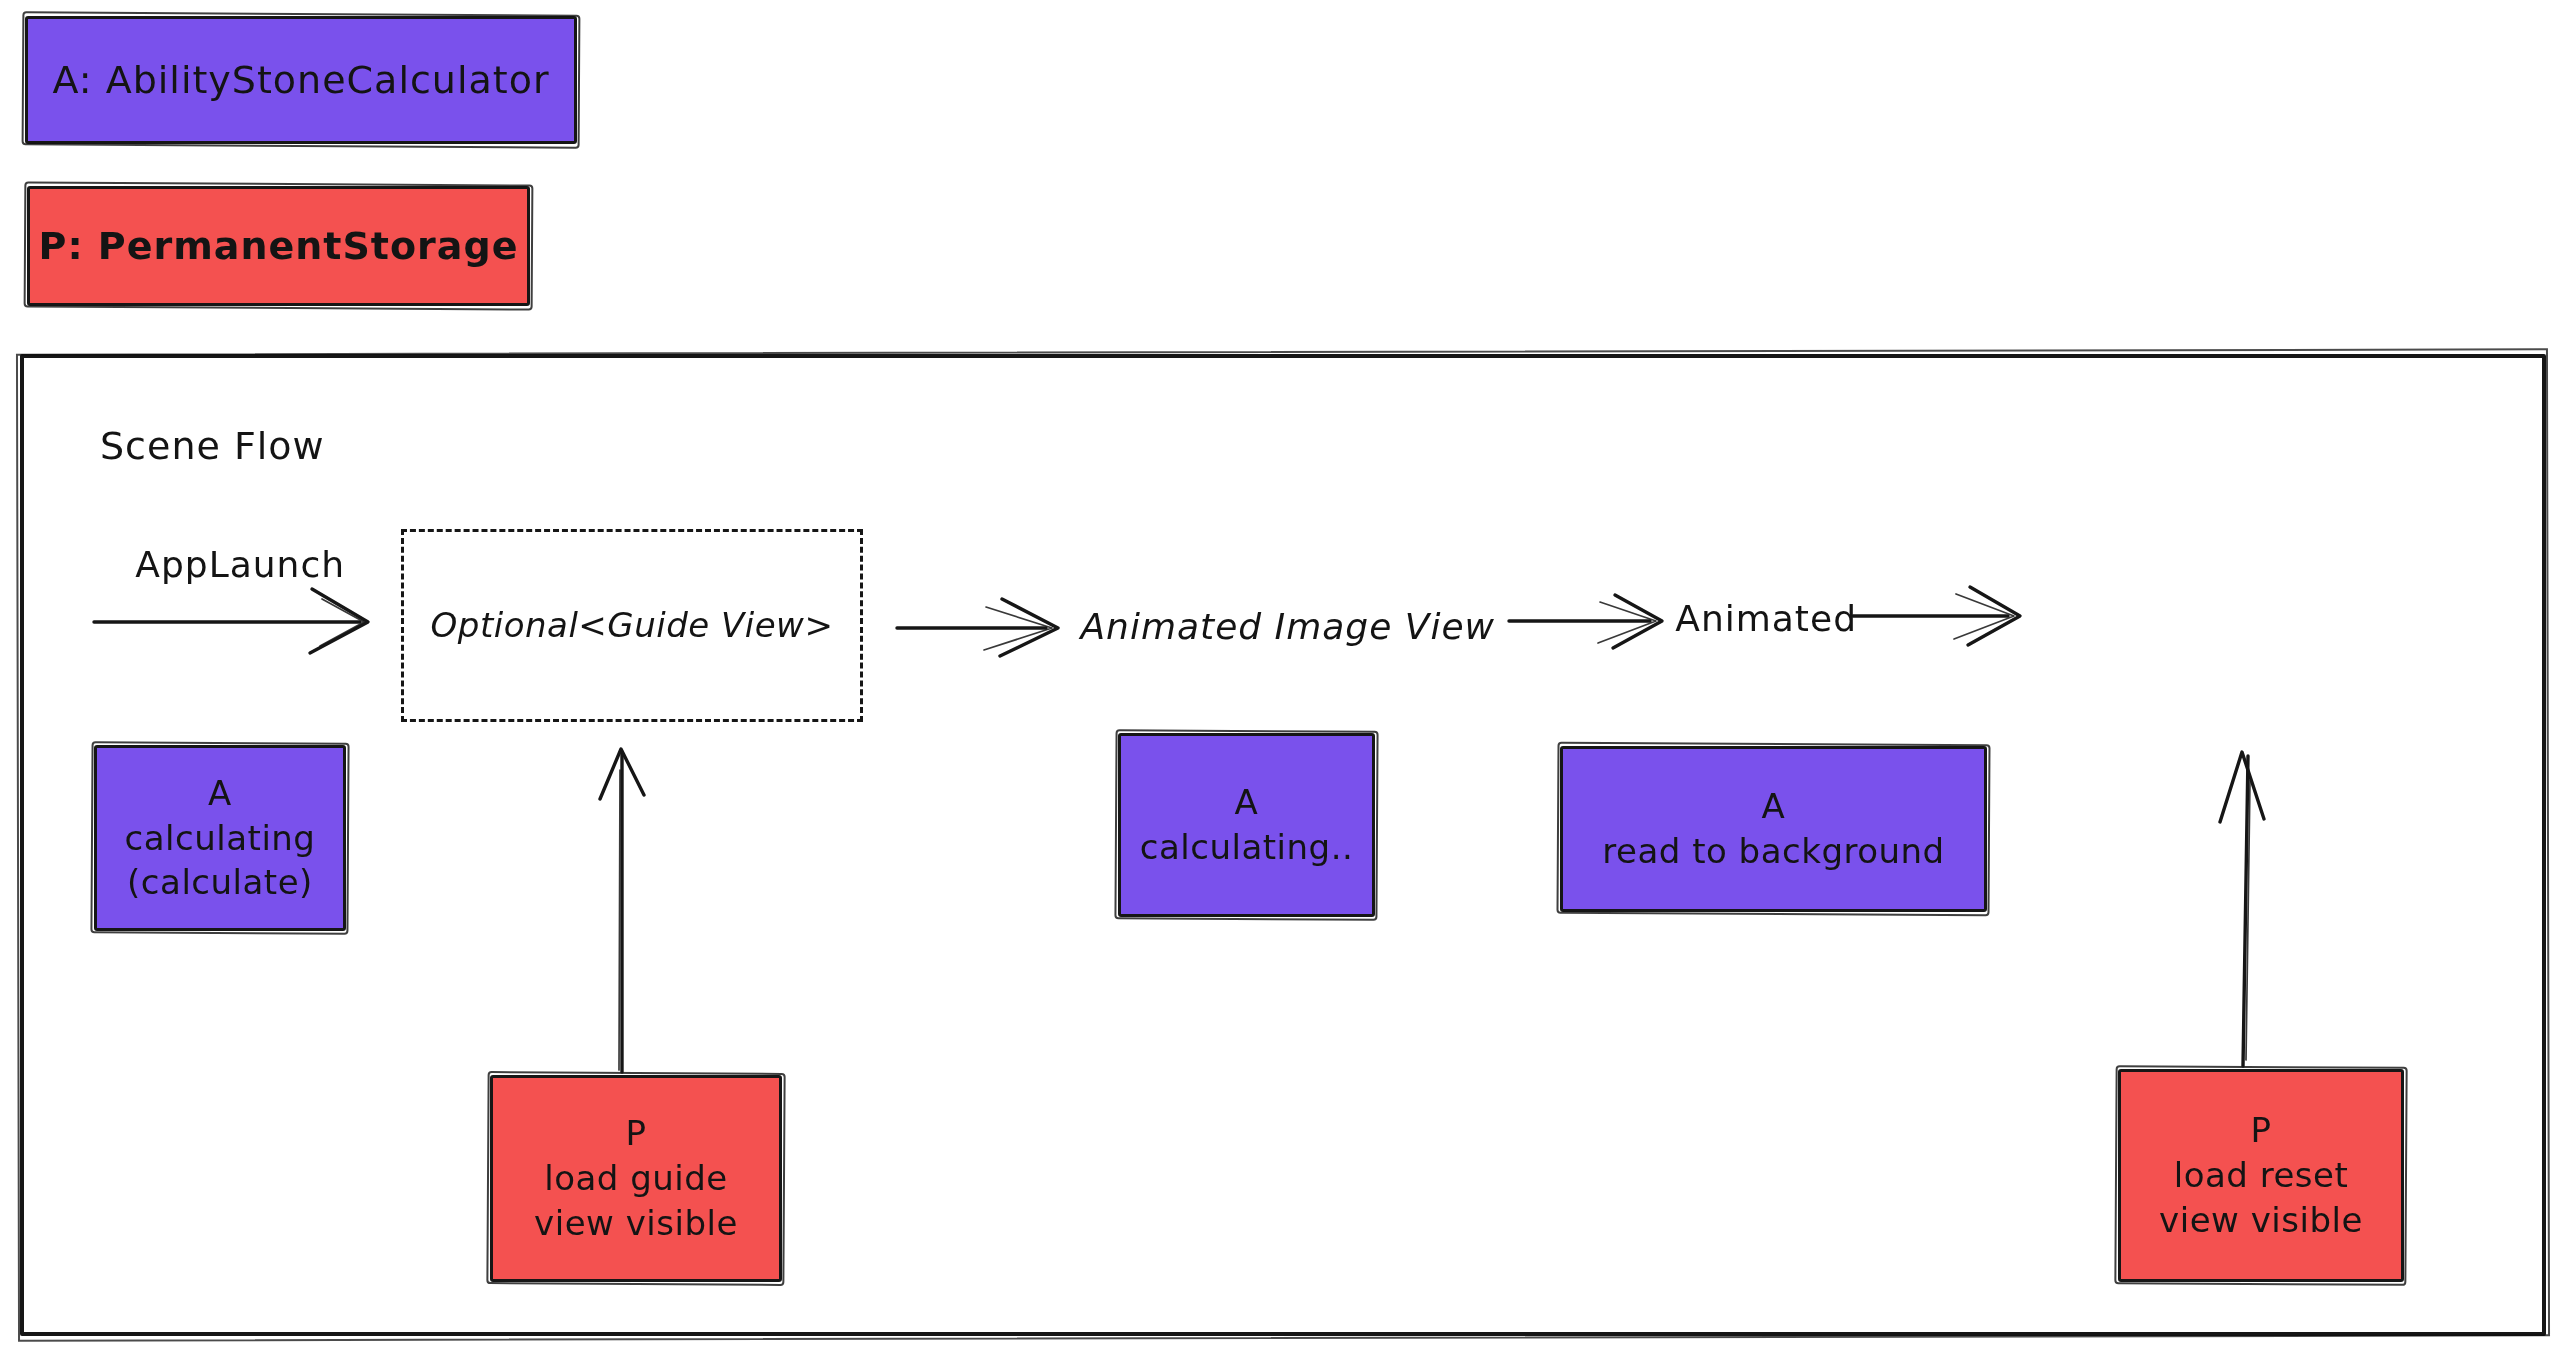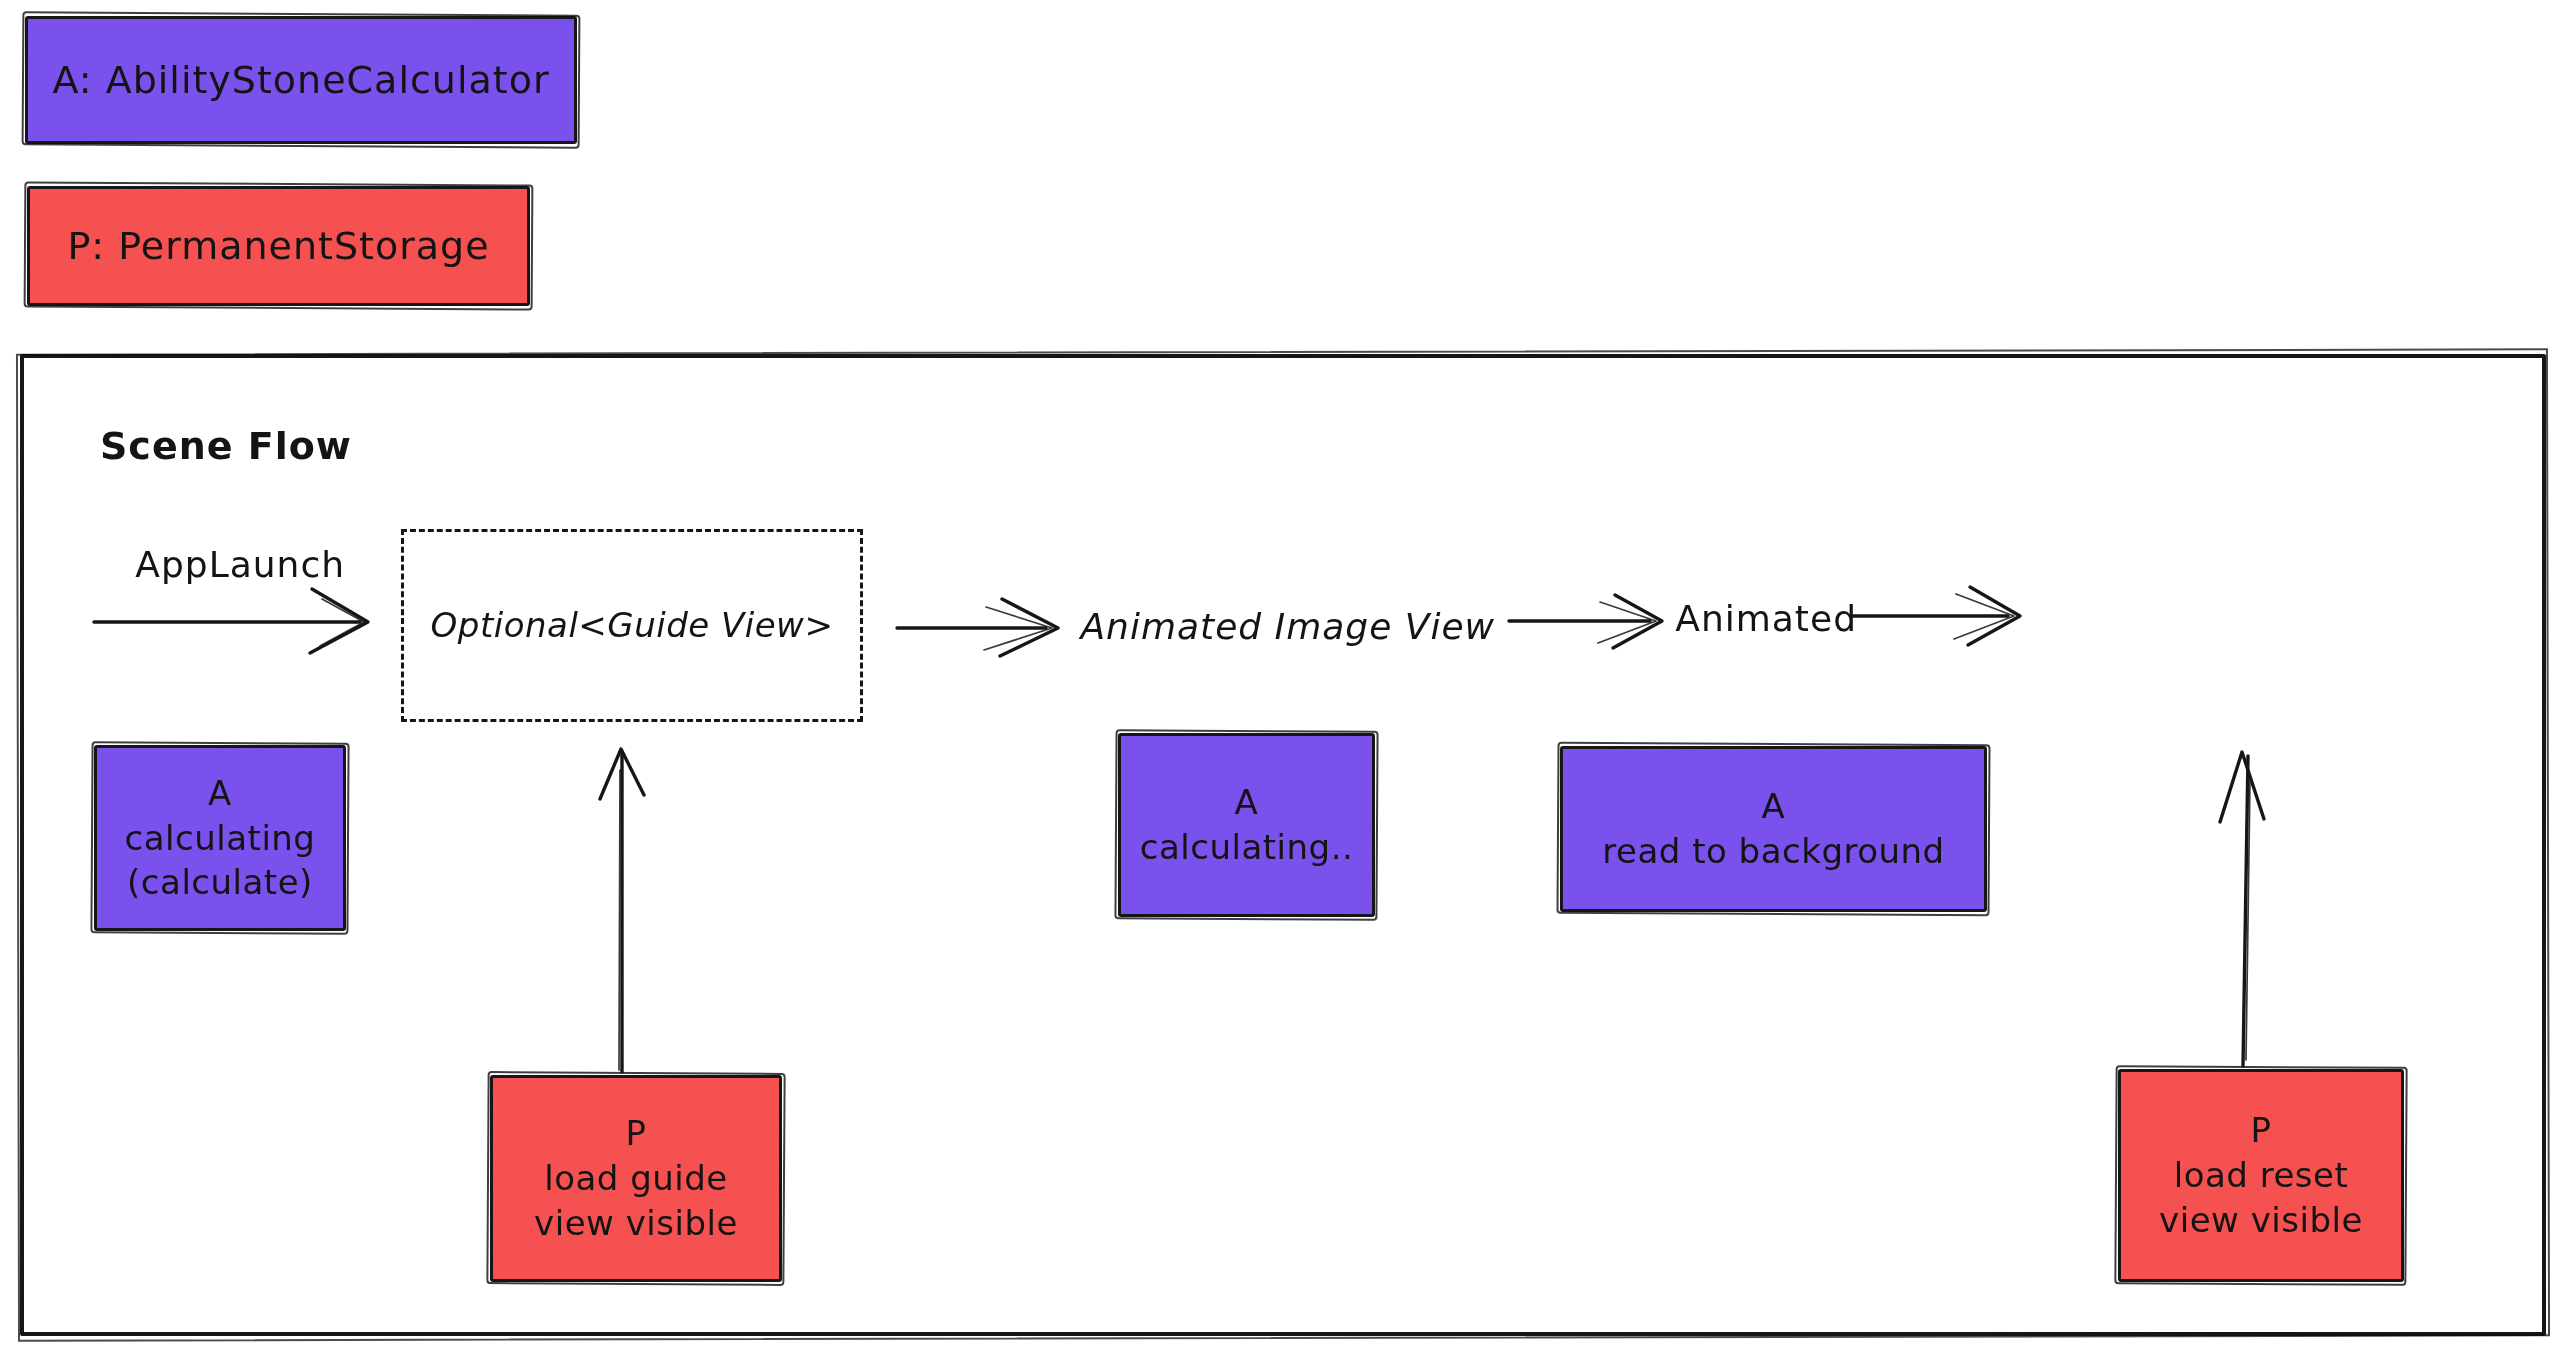--- a/index.html
+++ b/index.html
@@ -98,27 +98,27 @@
 </style>
 </head>
 <body>
 
 <div id="canvas">
 
   <div class="box sketch fill-a legend-text" style="left:25px; top:16px; width:552px; height:128px;">
     <span>A: AbilityStoneCalculator</span>
   </div>
 
-  <div class="box sketch fill-p legend-text" style="left:27px; top:186px; width:503px; height:120px;">
+  <div class="box sketch fill-p legend-text" style="left:27px; top:186px; width:503px; height:120px;font-weight:bold;">
     <span>P: PermanentStorage</span>
   </div>
 
   <div id="scene-container"></div>
 
-  <div class="label title-text" style="left:100px; top:424px;font-weight:bold;">Scene Flow</div>
+  <div class="label title-text" style="left:100px; top:424px;">Scene Flow</div>
 
   <div class="label flow-text" style="left:95px; top:544px; width:250px;">AppLaunch</div>
 
   <div class="box dashed node-text" style="left:401px; top:529px; width:462px; height:193px;font-style:italic;">
     <span>Optional&lt;Guide View&gt;</span>
   </div>
 
   <div class="label flow-text" style="left:1065px; top:606px; width:430px;font-style:italic;">Animated Image View</div>
 
   <div class="label flow-text" style="left:1662px; top:598px; width:195px;">Animated</div>

